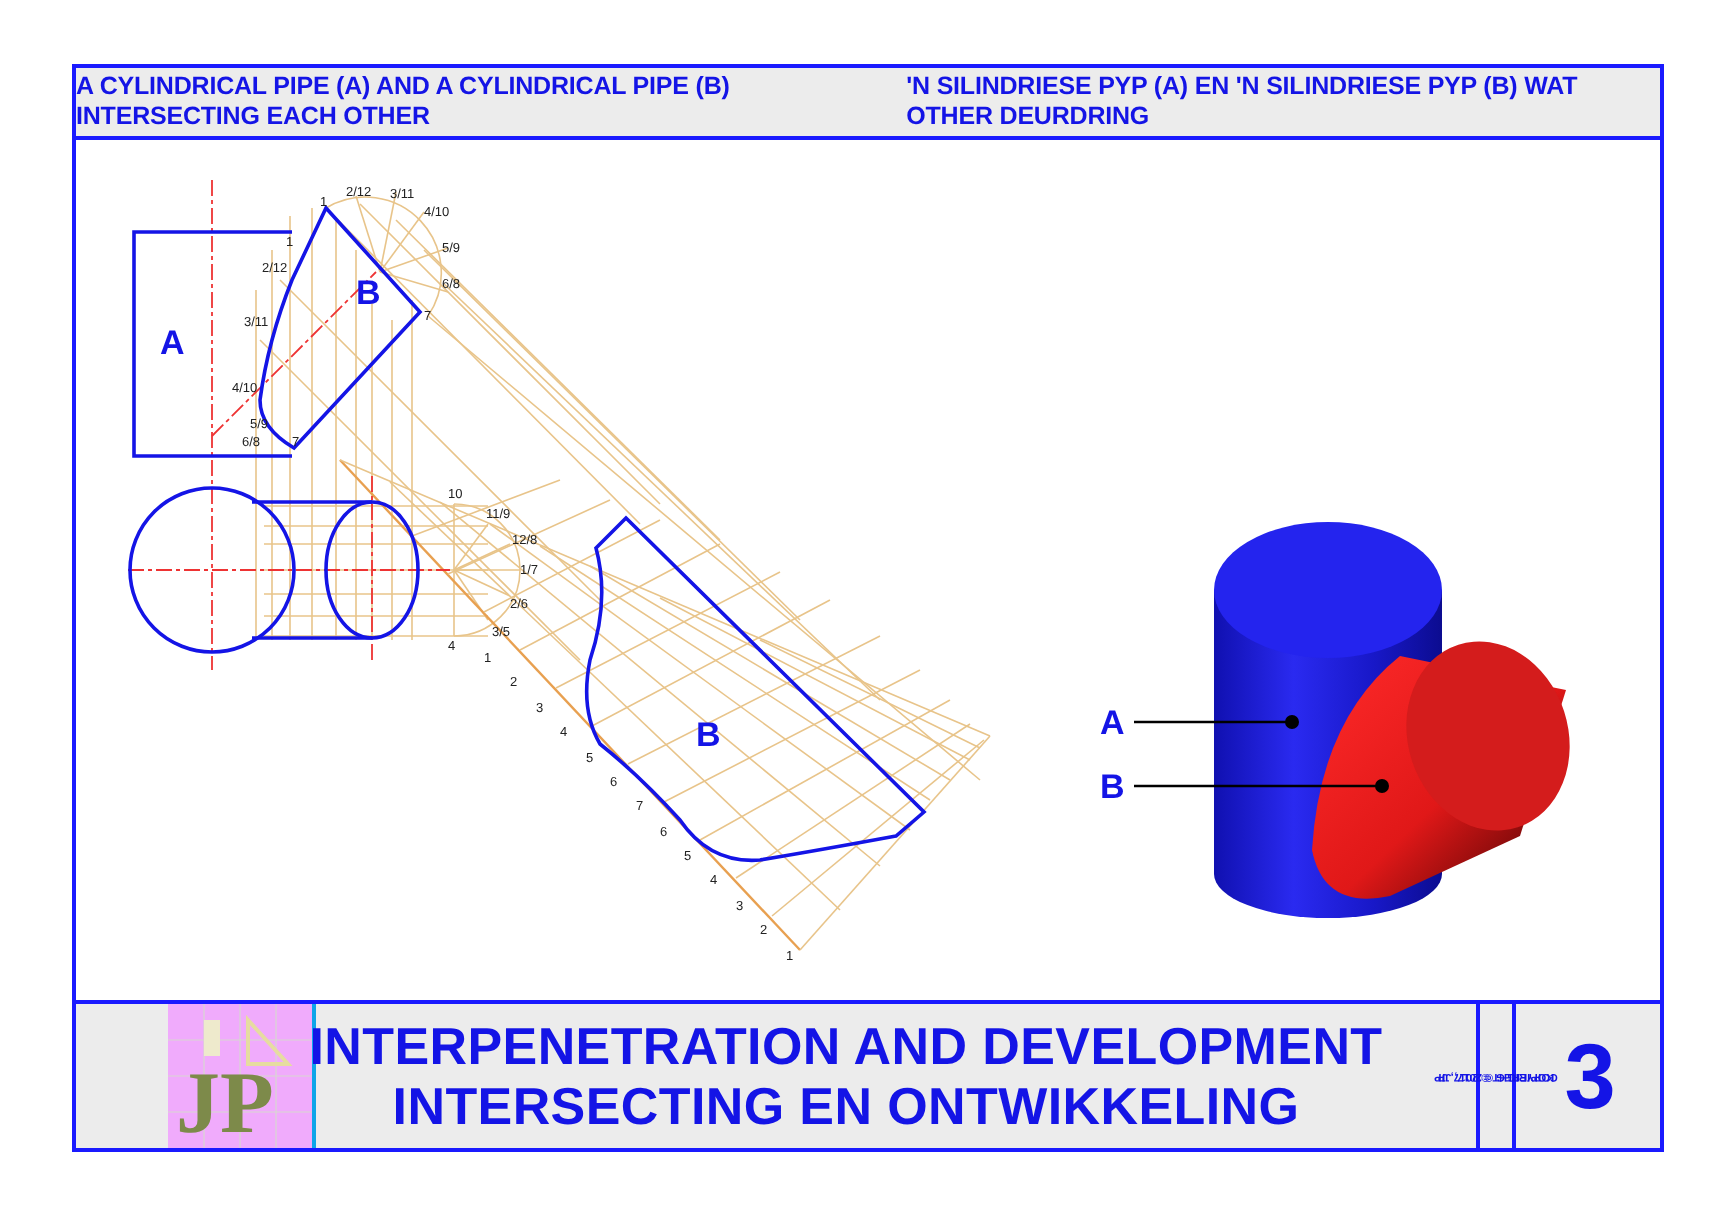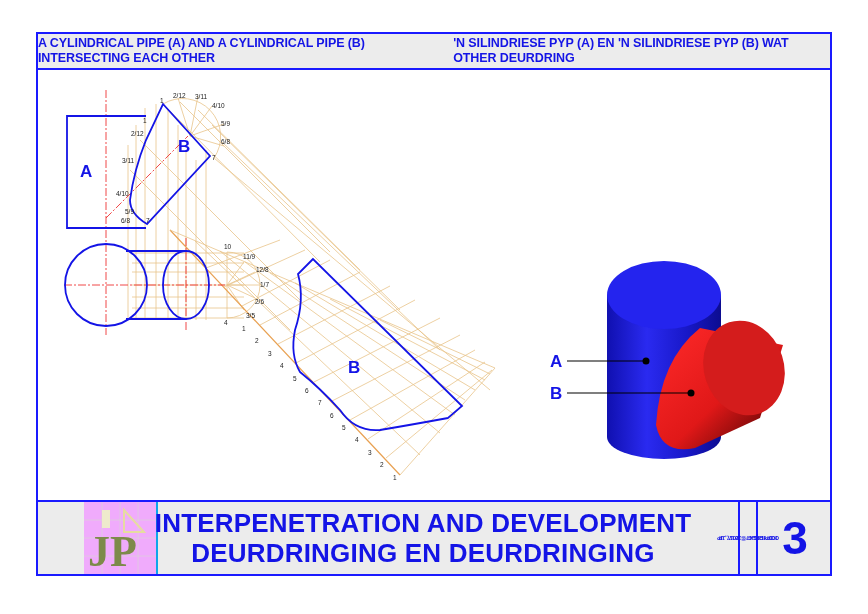--- a/index.html
+++ b/index.html
@@ -213,19 +213,19 @@
           <line x1="36" y1="0" x2="36" y2="72"></line>
           <line x1="54" y1="0" x2="54" y2="72"></line>
       </g>
       <path d="M40,8 L60,30 L40,30 Z" fill="none" stroke="#e6dca0" stroke-width="2"></path>
       <rect x="18" y="8" width="8" height="18" fill="#eeeacc"></rect>
       <text x="4" y="64" font-family="Liberation Serif, serif" font-size="44" font-weight="bold" fill="#7d8a4a">JP</text>
     </svg>
   </div>
   <div class="ftitle">
     <div>INTERPENETRATION AND DEVELOPMENT</div>
-    <div>DEURDRINGING EN DEURDRINGING</div>
+    <div>INTERSECTING EN ONTWIKKELING</div>
   </div>
   <div class="copy">
     <span><span>COPYRIGHT © 2017, JP</span><br><span>KOPIEREG © 2017, JP</span></span>
   </div>
   <div class="num">3</div>
 </div>
 
 </body></html>

